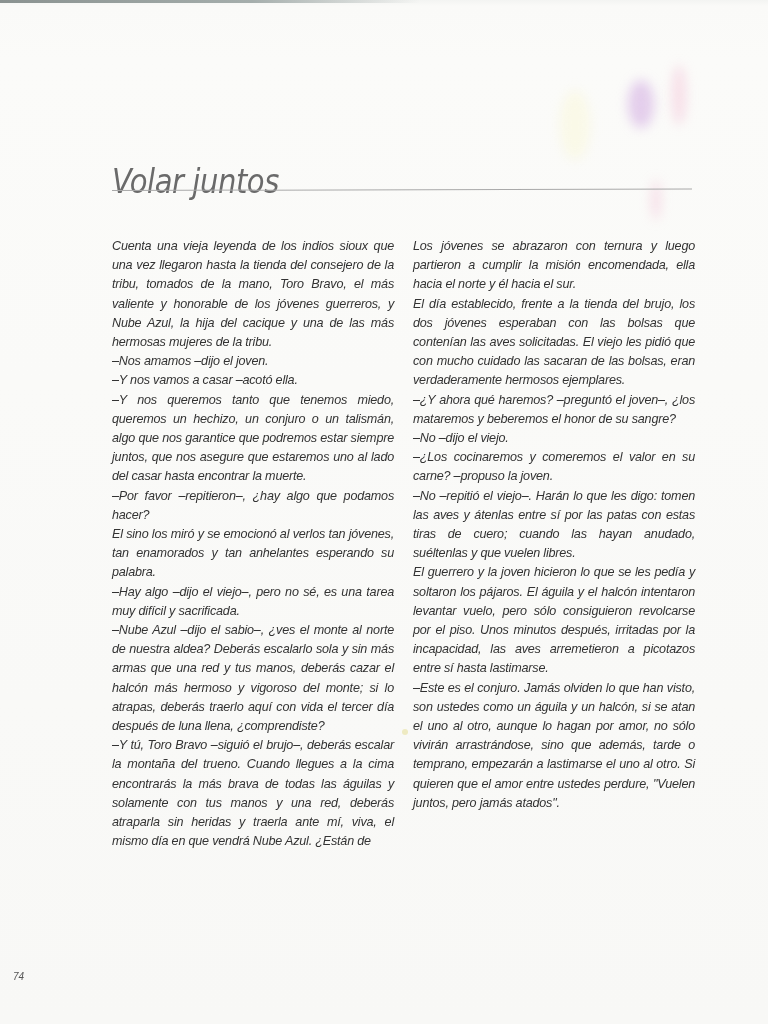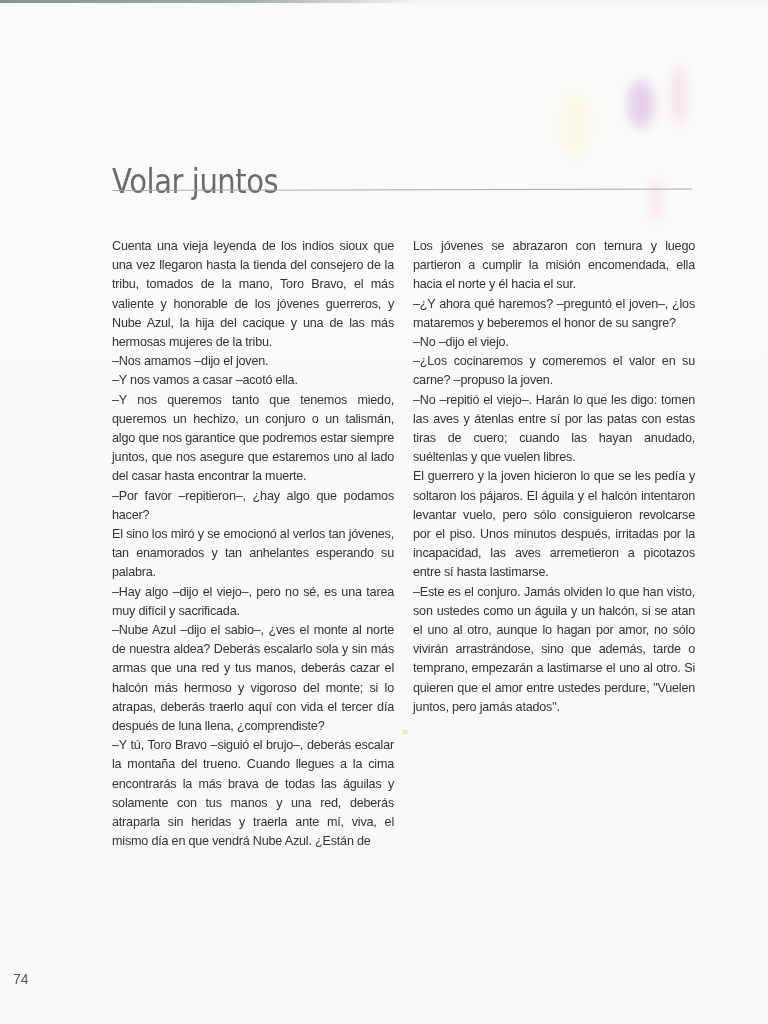--- a/index.html
+++ b/index.html
@@ -13,20 +13,21 @@
       background: #fbfbf9;
       position: relative;
       font-family: "Liberation Sans", "DejaVu Sans", sans-serif;
       color: #2b2b2b;
     }
     .page {
       position: absolute;
       left: 0; top: 0;
       width: 768px; height: 1024px;
       background: linear-gradient(180deg, #f3f4f2 0px, #fafaf8 6px, #fbfbf9 60px, #f8f8f6 1024px);
+      font-style: italic;
     }
     .top-edge {
       position: absolute;
       left: 0; top: 0;
       width: 420px; height: 3px;
       background: linear-gradient(90deg, #8a9290 0%, #a5aeac 60%, rgba(200,205,204,0) 100%);
     }
     .stain {
       position: absolute;
       border-radius: 50%;
@@ -86,21 +87,21 @@
     .col-left { left: 112px; }
     .col-right { left: 413px; }
     .para {
       margin: 0;
       padding: 0;
     }
     .page-number {
       position: absolute;
       left: 13px;
       top: 971px;
-      font-size: 14px;
+      font-size: 10px;
       color: #555;
     }
     .margin-dot {
       position: absolute;
       left: 402px;
       top: 729px;
       width: 6px; height: 6px;
       border-radius: 50%;
       background: rgba(235,230,180,0.8);
     }
@@ -127,20 +128,21 @@
     <p class="para">El sino los miró y se emocionó al verlos tan jóvenes, tan enamorados y tan anhelantes esperando su palabra.</p>
     <p class="para">–Hay algo –dijo el viejo–, pero no sé, es una tarea muy difícil y sacrificada.</p>
     <p class="para">–Nube Azul –dijo el sabio–, ¿ves el monte al norte de nuestra aldea? Deberás escalarlo sola y sin más armas que una red y tus manos, deberás cazar el halcón más hermoso y vigoroso del monte; si lo atrapas, deberás traerlo aquí con vida el tercer día después de luna llena, ¿comprendiste?</p>
     <p class="para">–Y tú, Toro Bravo –siguió el brujo–, deberás escalar la montaña del trueno. Cuando llegues a la cima encontrarás la más brava de todas las águilas y solamente con tus manos y una red, deberás atraparla sin heridas y traerla ante mí, viva, el mismo día en que vendrá Nube Azul. ¿Están de</p>
   </div>
 
   <div class="margin-dot"></div>
 
   <div class="column col-right">
     <p class="para">Los jóvenes se abrazaron con ternura y luego partieron a cumplir la misión encomendada, ella hacia el norte y él hacia el sur.</p>
+    <p class="para">El día establecido, frente a la tienda del brujo, los dos jóvenes esperaban con las bolsas que contenían las aves solicitadas. El viejo les pidió que con mucho cuidado las sacaran de las bolsas, eran verdaderamente hermosos ejemplares.</p>
     <p class="para">–¿Y ahora qué haremos? –preguntó el joven–, ¿los mataremos y beberemos el honor de su sangre?</p>
     <p class="para">–No –dijo el viejo.</p>
     <p class="para">–¿Los cocinaremos y comeremos el valor en su carne? –propuso la joven.</p>
     <p class="para">–No –repitió el viejo–. Harán lo que les digo: tomen las aves y átenlas entre sí por las patas con estas tiras de cuero; cuando las hayan anudado, suéltenlas y que vuelen libres.</p>
     <p class="para">El guerrero y la joven hicieron lo que se les pedía y soltaron los pájaros. El águila y el halcón intentaron levantar vuelo, pero sólo consiguieron revolcarse por el piso. Unos minutos después, irritadas por la incapacidad, las aves arremetieron a picotazos entre sí hasta lastimarse.</p>
     <p class="para">–Este es el conjuro. Jamás olviden lo que han visto, son ustedes como un águila y un halcón, si se atan el uno al otro, aunque lo hagan por amor, no sólo vivirán arrastrándose, sino que además, tarde o temprano, empezarán a lastimarse el uno al otro. Si quieren que el amor entre ustedes perdure, "Vuelen juntos, pero jamás atados".</p>
   </div>
 
   <div class="page-number">74</div>
 </div>

